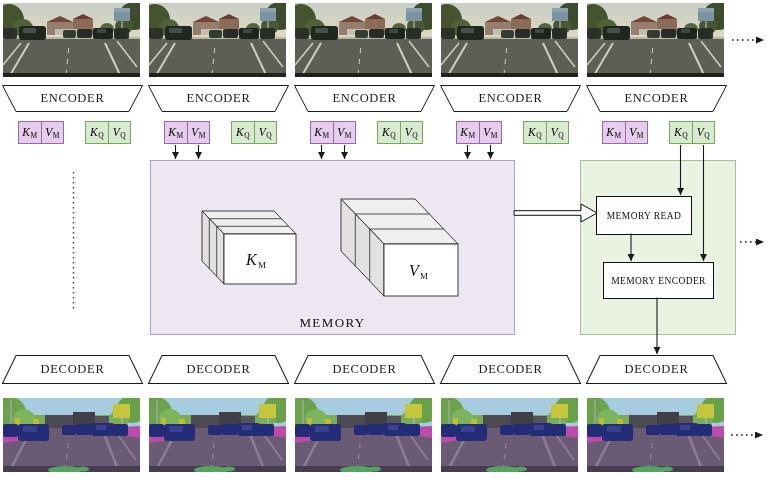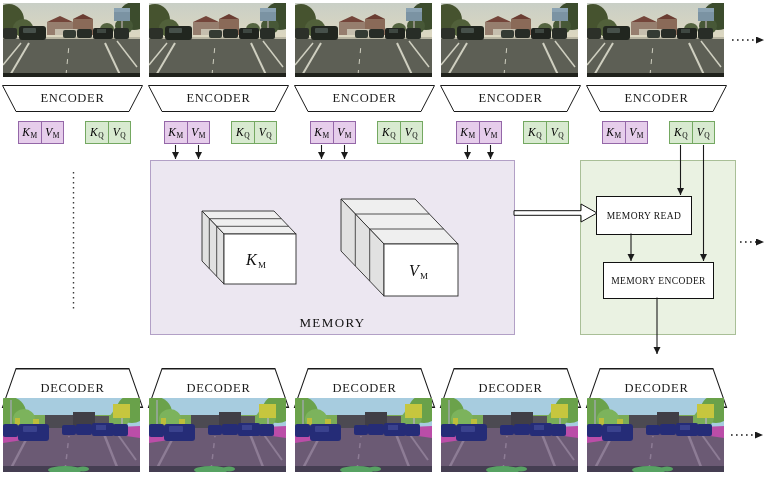--- a/index.html
+++ b/index.html
@@ -7,21 +7,21 @@
           font-family:"Liberation Serif","DejaVu Serif",serif;}
   .defs-holder{position:absolute;width:0;height:0;overflow:hidden;}
 
   .column{position:absolute;top:0;width:137px;height:479px;z-index:2;}
   .photo,.seg{position:absolute;left:0;width:137px;height:74px;display:block;}
   .photo{top:3px;}
   .seg{top:398px;}
 
   .trap{position:absolute;height:27px;width:141px;left:-1px;}
   .trap.enc{top:85px;}
-  .trap.dec{top:368px;height:40px;}
+  .trap.dec{top:355px;height:29px;}
   .trap svg{position:absolute;left:0;top:0;width:100%;height:100%;overflow:visible;}
   .trap polygon{fill:#ffffff;stroke:#1a1a1a;stroke-width:1;}
   .trap-label{position:absolute;left:0;top:0;right:0;bottom:0;display:flex;align-items:center;
               justify-content:center;font-size:12.5px;letter-spacing:.7px;color:#1a1a1a;}
 
   .kv{position:absolute;top:121px;width:46px;height:23px;display:flex;border-radius:10px;}
   .kv .cell{flex:1;text-align:center;line-height:21px;font-size:11.5px;border:1px solid;}
   .kv .cell:nth-child(2){border-left:0;}
   .kv .cell i{font-style:italic;}
   .kv .cell sub{font-style:normal;font-size:7.5px;vertical-align:-2px;margin-left:.5px;}

